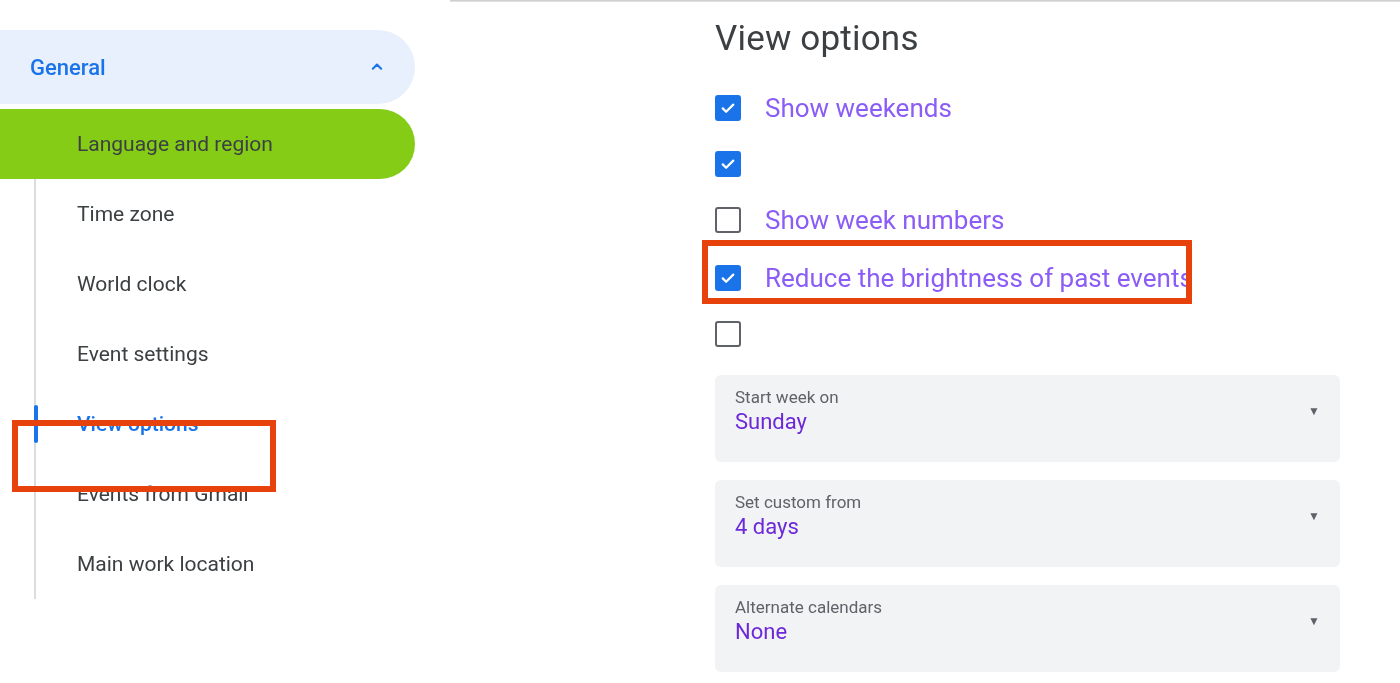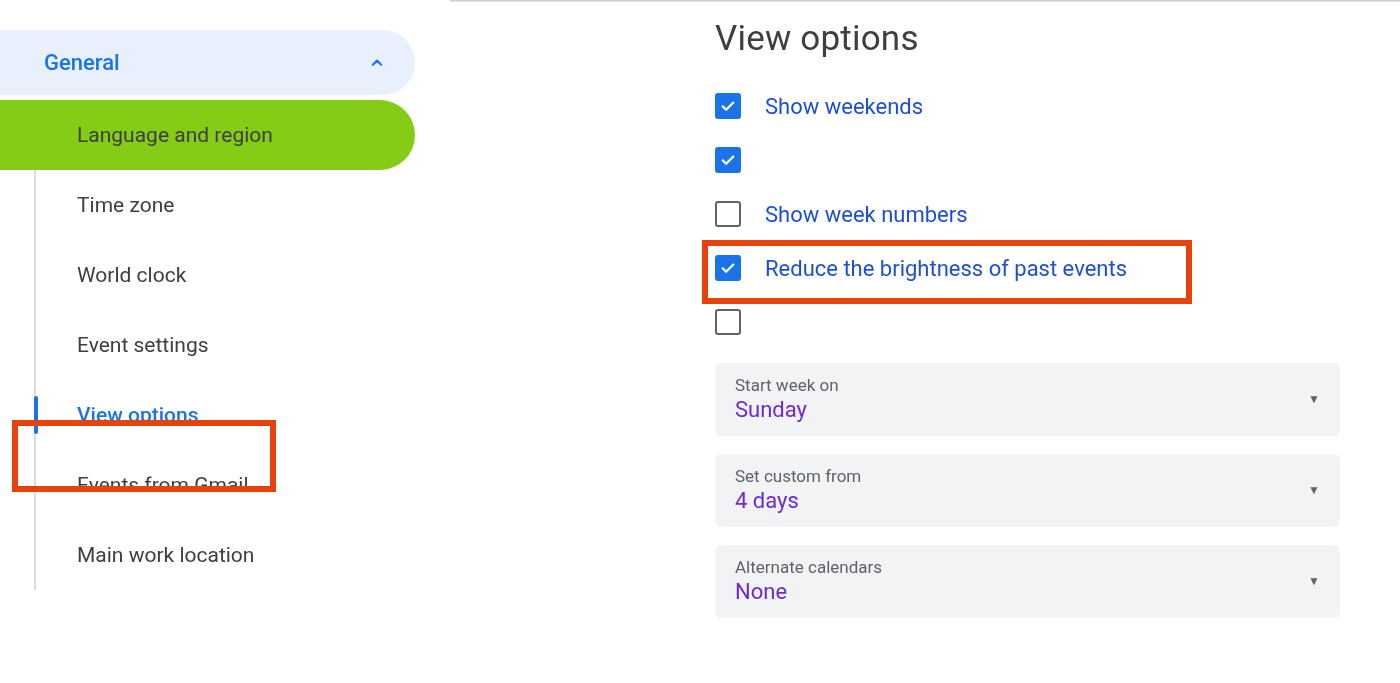--- a/index.html
+++ b/index.html
@@ -25,22 +25,22 @@
       left: 0;
       top: 30px;
       width: 415px;
     }
     .nav-header {
       display: flex;
       align-items: center;
       justify-content: space-between;
       background: #e8f0fe;
       border-radius: 0 50px 50px 0;
-      padding: 0 28px 0 44px;
-      height: 65px;
+      padding: 0 28px 0 30px;
+      height: 74px;
       cursor: pointer;
       margin-bottom: 5px;
     }
     .nav-header-label {
       color: #1a73e8;
       font-size: 22px;
       font-weight: 500;
     }
     .nav-header .chev {
       color: #1a73e8;
@@ -131,30 +131,30 @@
       cursor: pointer;
     }
     .checkbox.checked {
       background: #1a73e8;
     }
     .checkbox.unchecked {
       border: 2.5px solid #5f6368;
       background: #fff;
     }
     .option-label {
-      font-size: 22px;
-      color: #1d4ed8;
+      font-size: 26px;
+      color: #8b5cf6;
     }
     .selects {
       margin-top: 12px;
     }
     .select-box {
       background: #f1f3f4;
       border-radius: 6px;
-      padding: 12px 20px 14px 20px;
+      padding: 12px 20px 28px 20px;
       display: flex;
       align-items: center;
       justify-content: space-between;
       margin-bottom: 18px;
       cursor: pointer;
       width: 625px;
     }
     .select-inner {
       display: flex;
       flex-direction: column;

